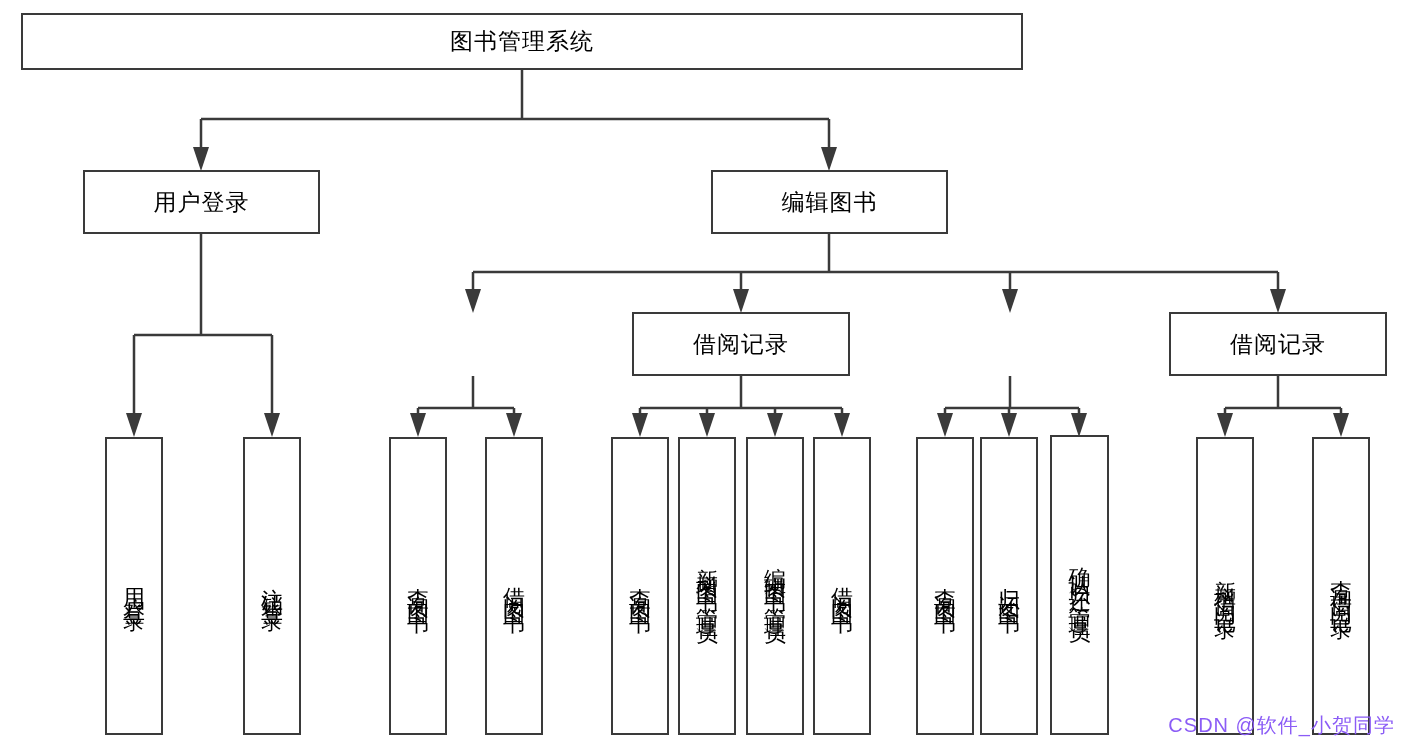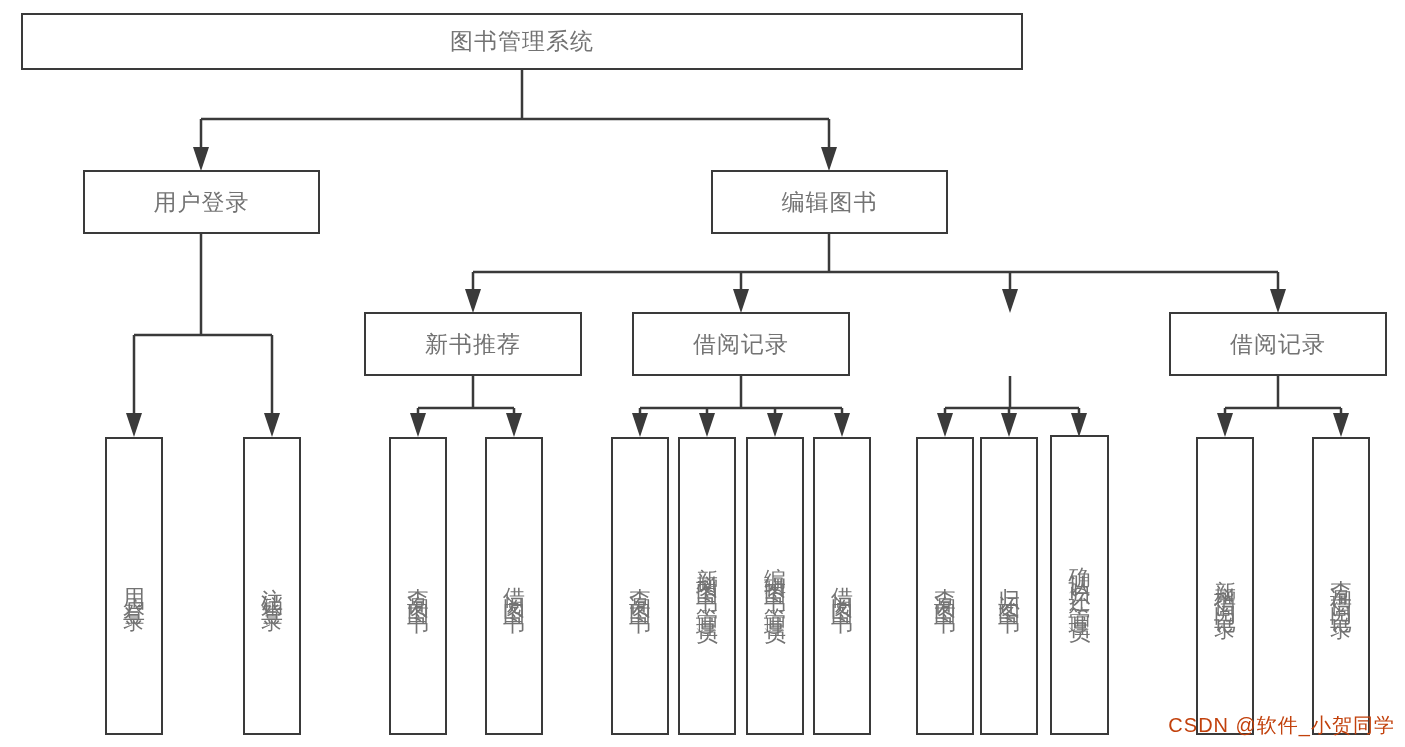--- a/index.html
+++ b/index.html
@@ -19,42 +19,42 @@
   }
   .box {
     position: absolute;
     box-sizing: border-box;
     background: #ffffff;
     border: 2.5px solid #3a3a3a;
     display: flex;
     align-items: center;
     justify-content: center;
     z-index: 2;
-    color: #737373;
+    color: #000000;
   }
   .hbox {
     font-size: 23px;
     letter-spacing: 1px;
     white-space: nowrap;
   }
   .vbox {
     font-size: 22px;
     writing-mode: vertical-rl;
     letter-spacing: 8px;
     line-height: 1;
     text-align: center;
   }
   .watermark {
     position: absolute;
     z-index: 3;
     right: 10px;
     top: 712px;
     font-size: 20px;
     letter-spacing: 1px;
-    color: #c2410c;
+    color: #8b5cf6;
     white-space: nowrap;
   }
 </style>
 </head>
 <body>
 
 <div class="canvas">
 
   <svg class="connectors" viewBox="0 0 1405 747" xmlns="http://www.w3.org/2000/svg" aria-hidden="true">
     <g stroke="#3a3a3a" stroke-width="2.5" fill="none">
@@ -90,23 +90,20 @@
     <span>图书管理系统</span>
   </div>
 
   <div class="box hbox" style="left:83px; top:170px; width:237px; height:64px;">
     <span>用户登录</span>
   </div>
   <div class="box hbox" style="left:711px; top:170px; width:237px; height:64px;">
     <span>编辑图书</span>
   </div>
 
-  <div class="box hbox" style="left:364px; top:312px; width:218px; height:64px;">
-    <span>新书推荐</span>
-  </div>
   <div class="box hbox" style="left:632px; top:312px; width:218px; height:64px;">
     <span>借阅记录</span>
   </div>
   <div class="box hbox" style="left:1169px; top:312px; width:218px; height:64px;">
     <span>借阅记录</span>
   </div>
 
   <div class="box vbox" style="left:105px; top:437px; width:58px; height:298px;">
     <span>用户登录</span>
   </div>

